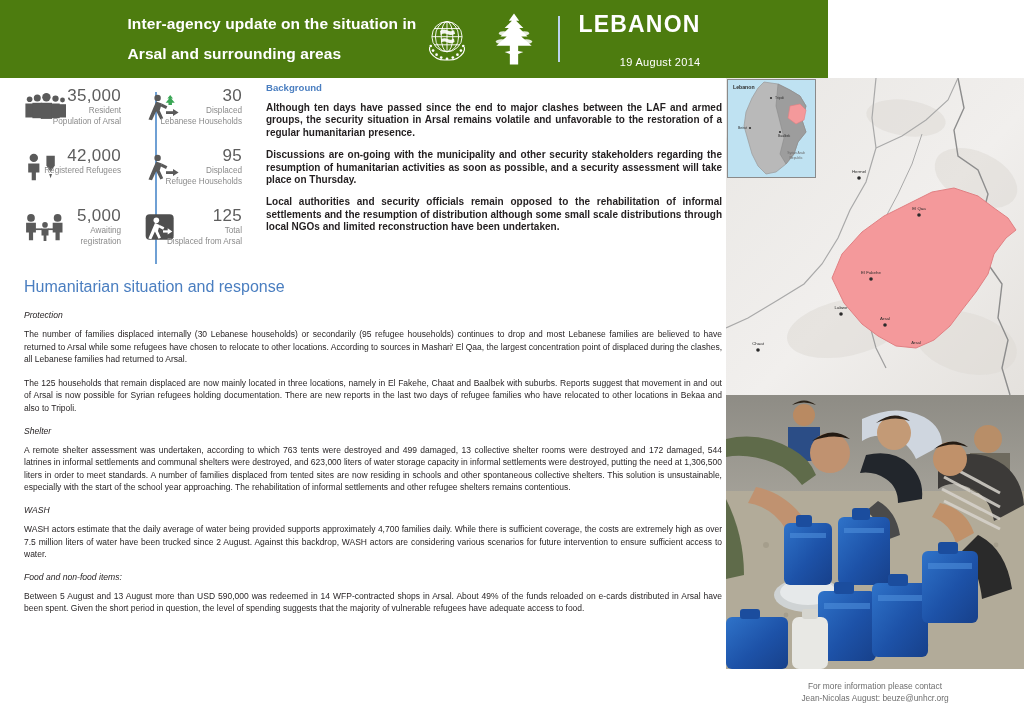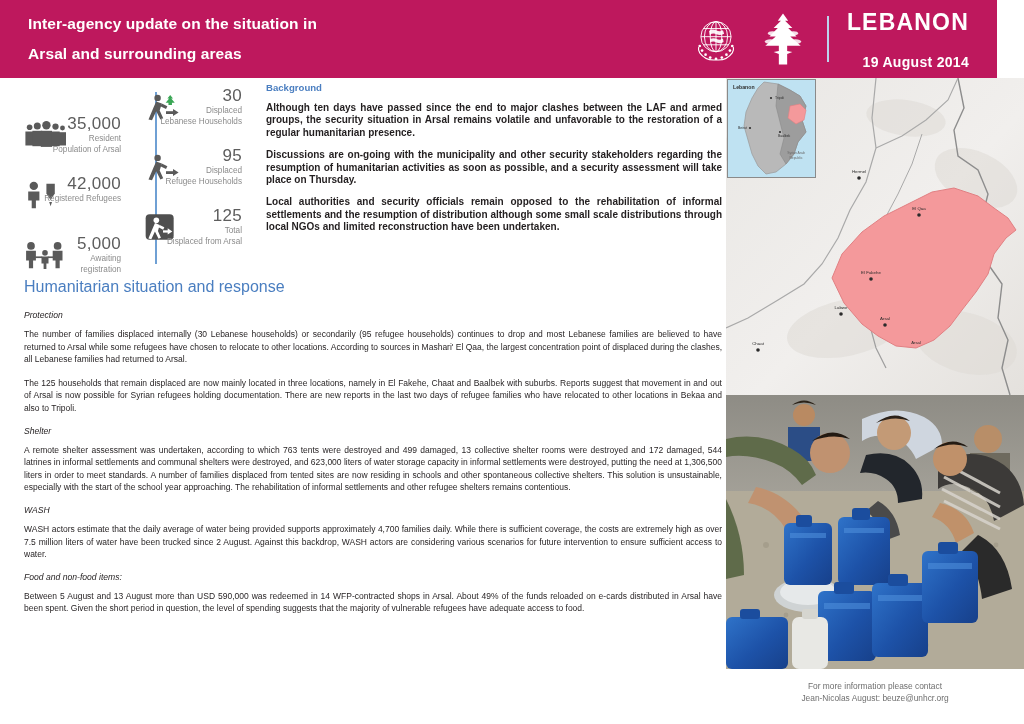--- a/index.html
+++ b/index.html
@@ -6,23 +6,23 @@
   html, body {
     width: 1024px; height: 724px;
     background: #ffffff;
     font-family: "Liberation Sans", sans-serif;
     overflow: hidden;
   }
   .page { position: relative; width: 1024px; height: 724px; background: #fff; }
 
   
   .header {
-    position: absolute; left: 0; top: 0; width: 997px; height: 78px;
-    background: #be185d;
-    display: flex; align-items: center; justify-content: space-between;
+    position: absolute; left: 0; top: 0; width: 828px; height: 78px;
+    background: #4d7c0f;
+    display: flex; align-items: center; justify-content: center;
   }
   .header-titles { padding-left: 28px; color: #ffffff; }
   .header-titles .line {
     font-size: 15.5px; font-weight: bold; letter-spacing: .1px;
     line-height: 30px; color: #ffffff;
   }
   .header-right {
     display: flex; align-items: center; padding-right: 28px; gap: 0px;
   }
   .logo-un { width: 62px; height: 58px; }
@@ -30,35 +30,35 @@
   .hdr-divider {
     width: 2px; height: 46px; background: #bcd3ec; margin: 0 18px;
   }
   .hdr-country {
     color: #ffffff; text-align: right;
   }
   .hdr-country .cname {
     font-size: 23px; font-weight: bold; letter-spacing: 1.2px; line-height: 26px;
   }
   .hdr-country .cdate {
-    font-size: 14px; font-weight: bold; letter-spacing: .3px; margin-top: 19px;
+    font-size: 11px; font-weight: normal; letter-spacing: .3px; margin-top: 19px;
   }
 
   
   .left-col {
     position: absolute; left: 0; top: 78px; width: 726px; height: 646px;
     background: #ffffff; padding: 0;
   }
 
   
   .stats {
     position: absolute; left: 24px; top: 8px; width: 218px; height: 180px;
     display: flex;
   }
-  .stats-col { width: 108px; position: relative; margin-top: 28px; }
+  .stats-col { width: 108px; position: relative; }
   .stats-sep {
     position: absolute; left: 131px; top: 6px; width: 2px; height: 172px;
     background: #6fa0d4;
   }
   .stat-row {
     height: 60px; position: relative;
   }
   .stat-icon {
     position: absolute; left: 0; top: 4px; width: 42px; height: 34px;
     color: #4f4f4f;

